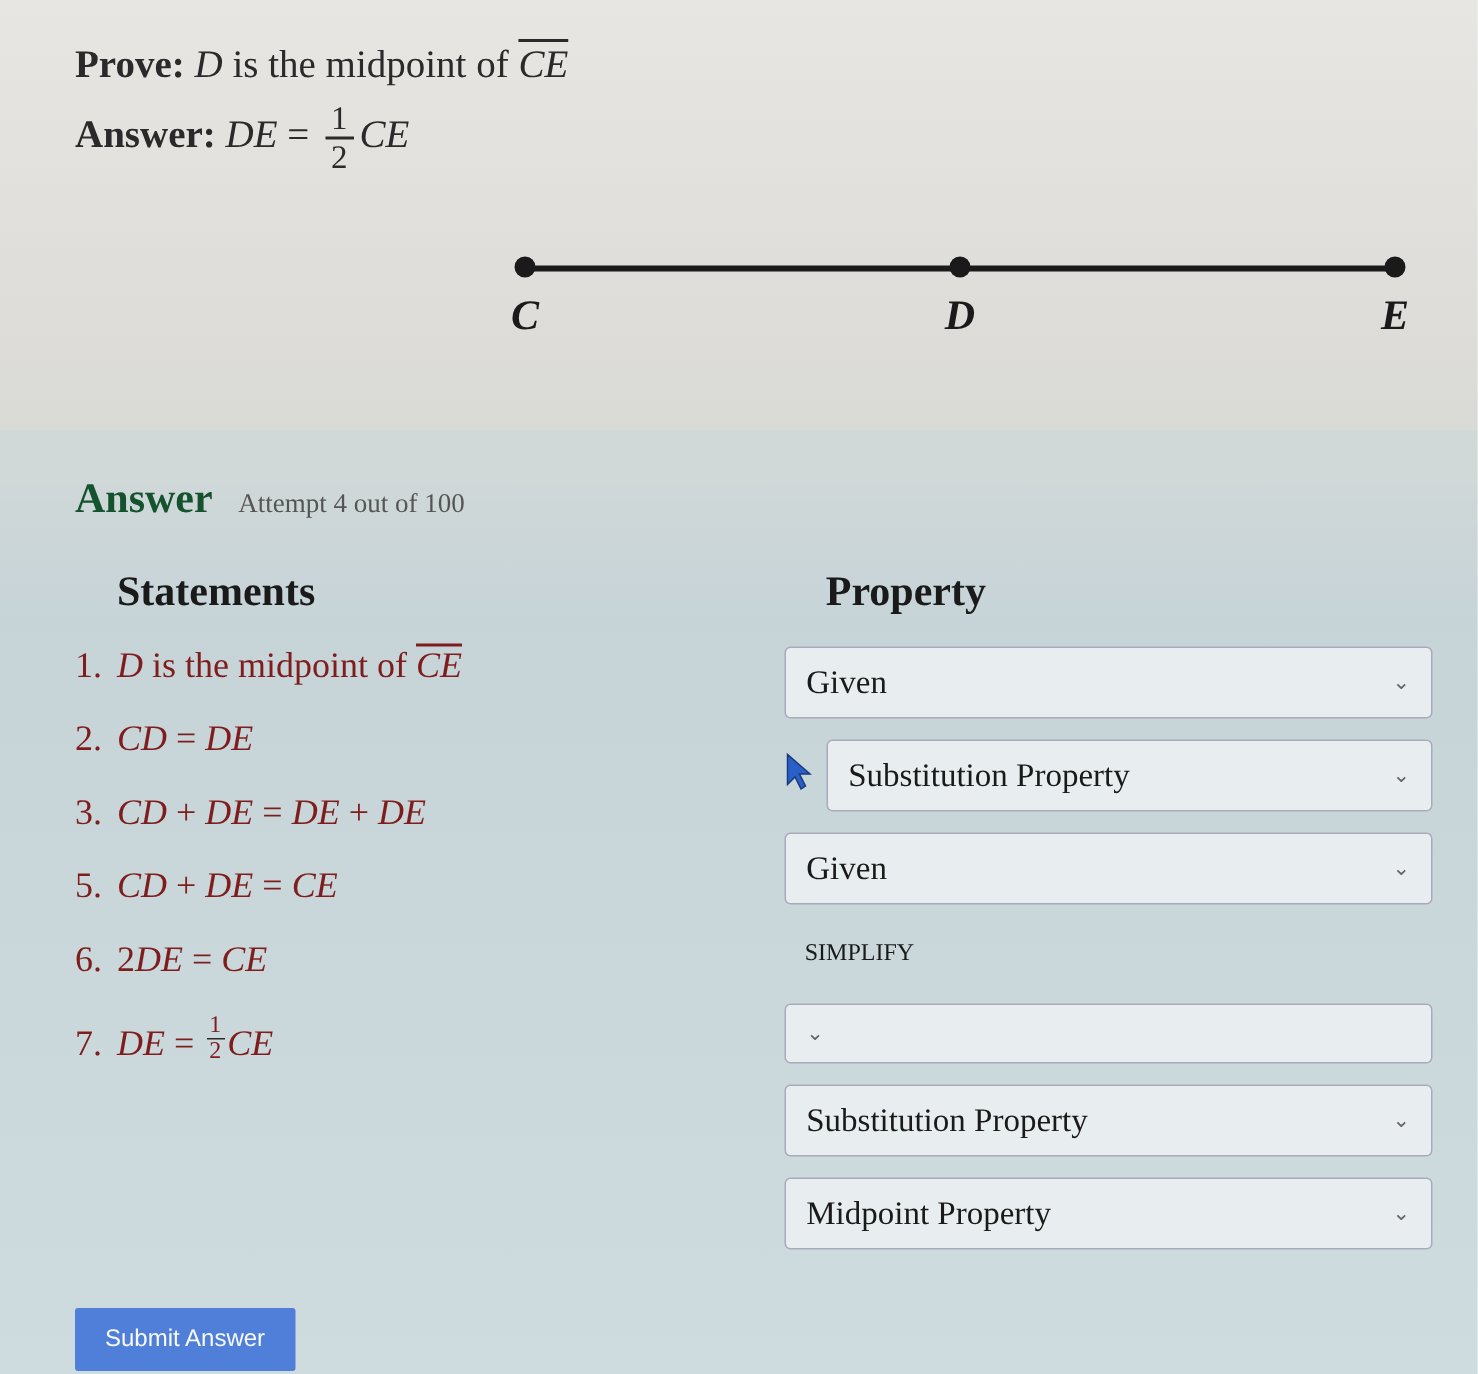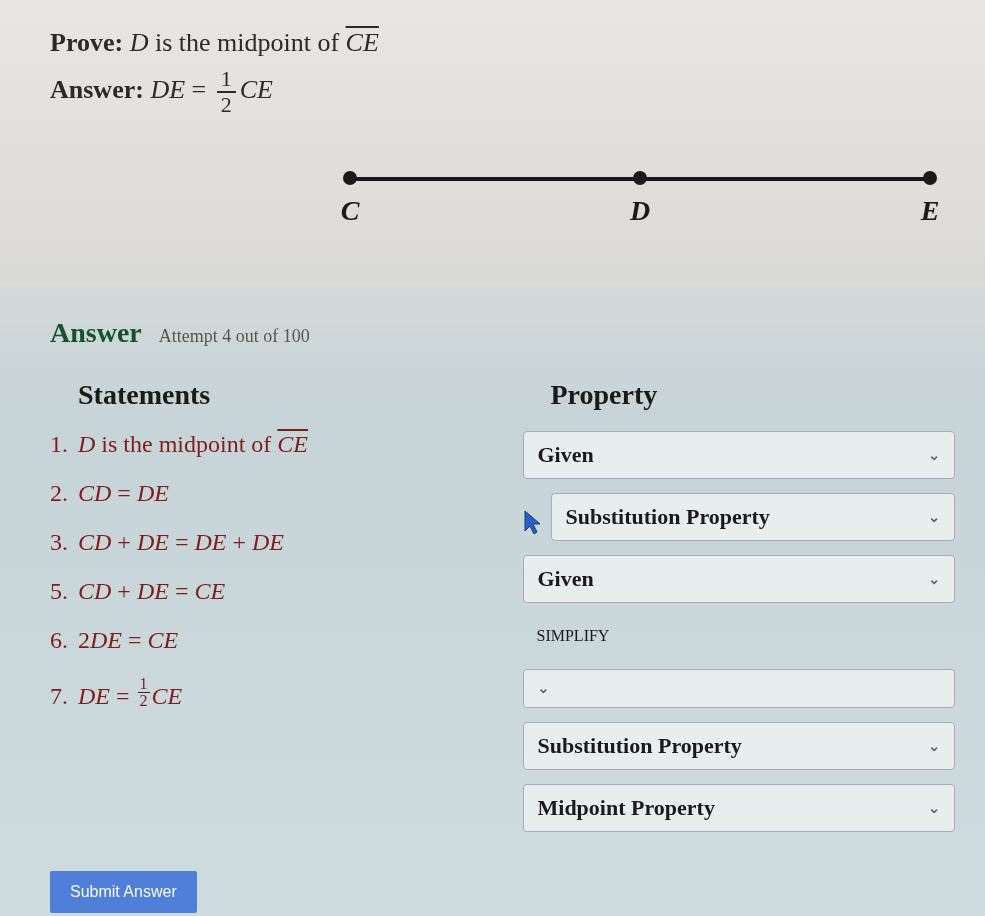--- a/index.html
+++ b/index.html
@@ -91,23 +91,22 @@
 .statement-row {
   font-size: 24px;
   margin-bottom: 22px;
   color: #7f1d1d;
   font-family: 'Times New Roman', serif;
 }
 .statement-row .num-prefix { margin-right: 4px; }
 .reason-row {
   margin-bottom: 14px;
   display: flex;
-  align-items: flex-end;
+  align-items: center;
   gap: 8px;
-  font-weight: bold;
 }
 .reason-select {
   background: #e8eef0;
   border: 1px solid #aab;
   border-radius: 4px;
   padding: 10px 14px;
   font-size: 22px;
   flex: 1;
   display: flex;
   justify-content: space-between;

